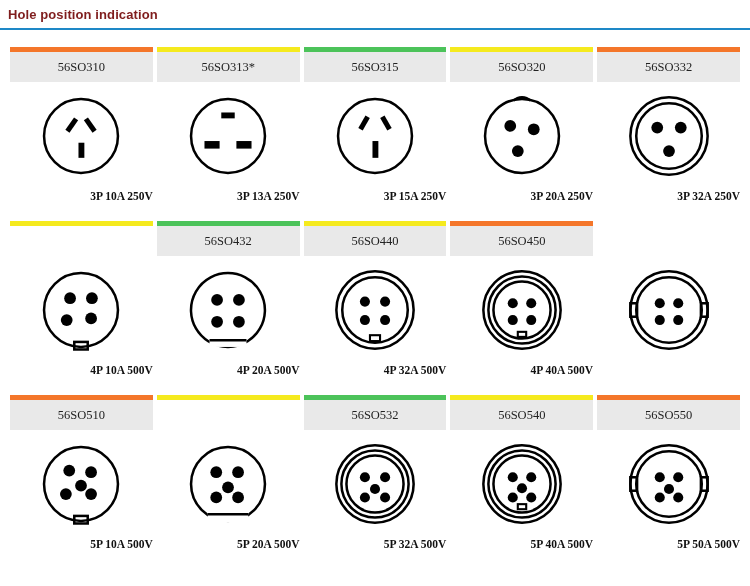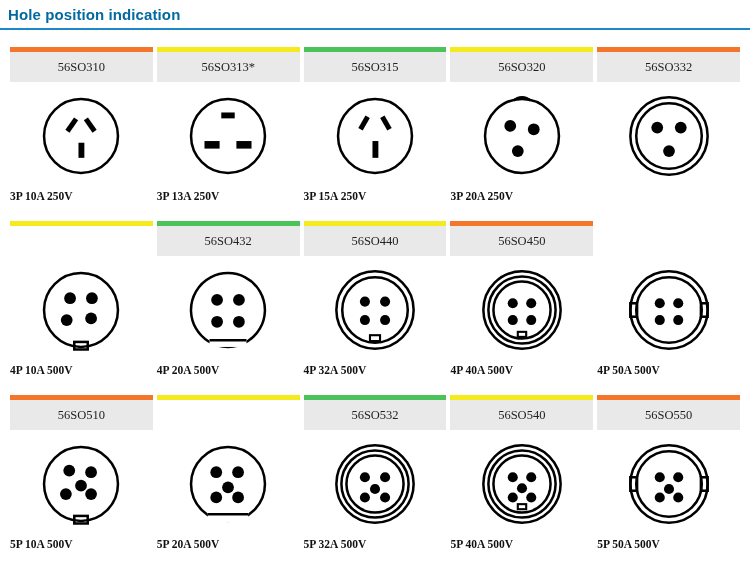--- a/index.html
+++ b/index.html
@@ -15,23 +15,23 @@
   
   .header{
     height:30px;
     background:#ffffff;
     border-bottom:2px solid #1e88c7;
     display:flex;align-items:center;
     padding-left:8px;
     box-sizing:border-box;
   }
   .header-title{
-    font-size:15px;
+    font-size:13px;
     font-weight:bold;
-    color:#0369a1;
+    color:#7f1d1d;
     letter-spacing:0.1px;
   }
 
   
   .grid{
     padding:0 8px;
     box-sizing:border-box;
   }
   .block{margin-top:12px;}
   .row{
@@ -55,21 +55,21 @@
     color:#222;
     font-family:"Liberation Serif", serif;
   }
 
   
   .draw{
     height:98px;
     display:flex;align-items:center;justify-content:center;
   }
   .caption{
-    text-align:left;
+    text-align:right;
     font-size:11.5px;
     font-weight:bold;
     font-family:"Liberation Serif", serif;
     color:#111;
     padding-bottom:2px;
   }
   svg{display:block;}
 </style>
 </head>
 <body>
@@ -156,20 +156,21 @@
               <circle cx="64" cy="40" r="7" fill="#000"></circle>
               <circle cx="50" cy="68" r="7" fill="#000"></circle>
             </svg>
           </div>
         </div>
         <div class="row">
           <div class="cell caption">3P 10A 250V</div>
           <div class="cell caption">3P 13A 250V</div>
           <div class="cell caption">3P 15A 250V</div>
           <div class="cell caption">3P 20A 250V</div>
+          <div class="cell caption">3P 32A 250V</div>
         </div>
       </div>
       <div class="block">
         <div class="row">
           <div class="cell">
             <div class="code-wrap">
               <div class="code-accent" style="background:#f5ea1e"></div>
             </div>
           </div>
           <div class="cell">
@@ -247,21 +248,20 @@
               <circle cx="39" cy="62" r="6" fill="#000"></circle>
               <circle cx="61" cy="62" r="6" fill="#000"></circle>
             </svg>
           </div>
         </div>
         <div class="row">
           <div class="cell caption">4P 10A 500V</div>
           <div class="cell caption">4P 20A 500V</div>
           <div class="cell caption">4P 32A 500V</div>
           <div class="cell caption">4P 40A 500V</div>
-          <div class="cell caption">4P 50A 500V</div>
         </div>
       </div>
       <div class="block">
         <div class="row">
           <div class="cell">
             <div class="code-wrap">
               <div class="code-accent" style="background:#f4762a"></div>
               <div class="code-box">56SO510</div>
             </div>
           </div>

